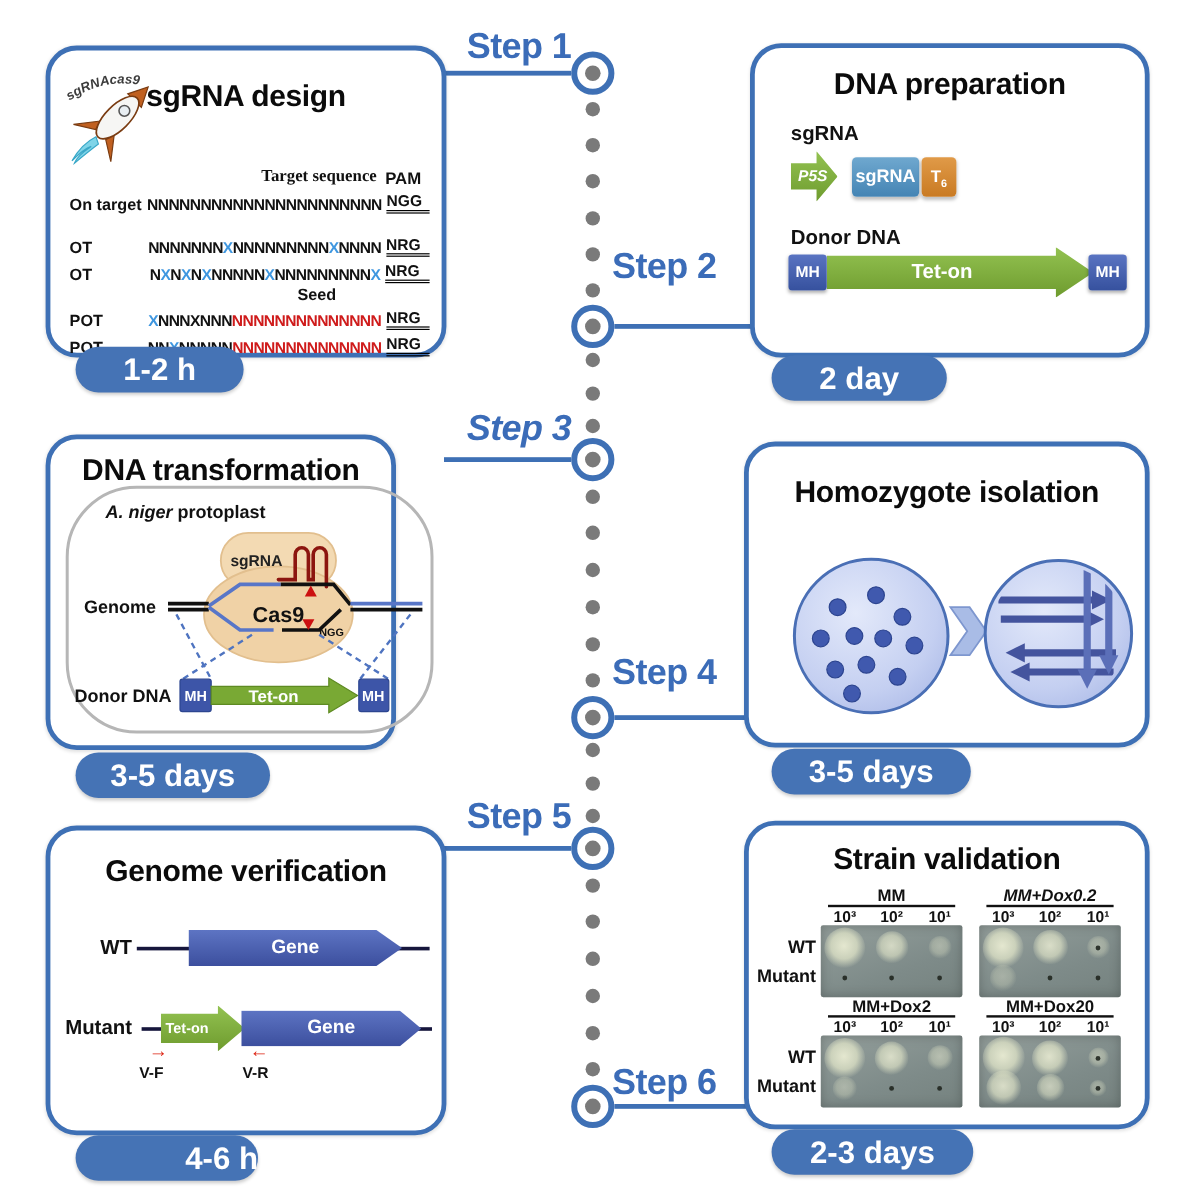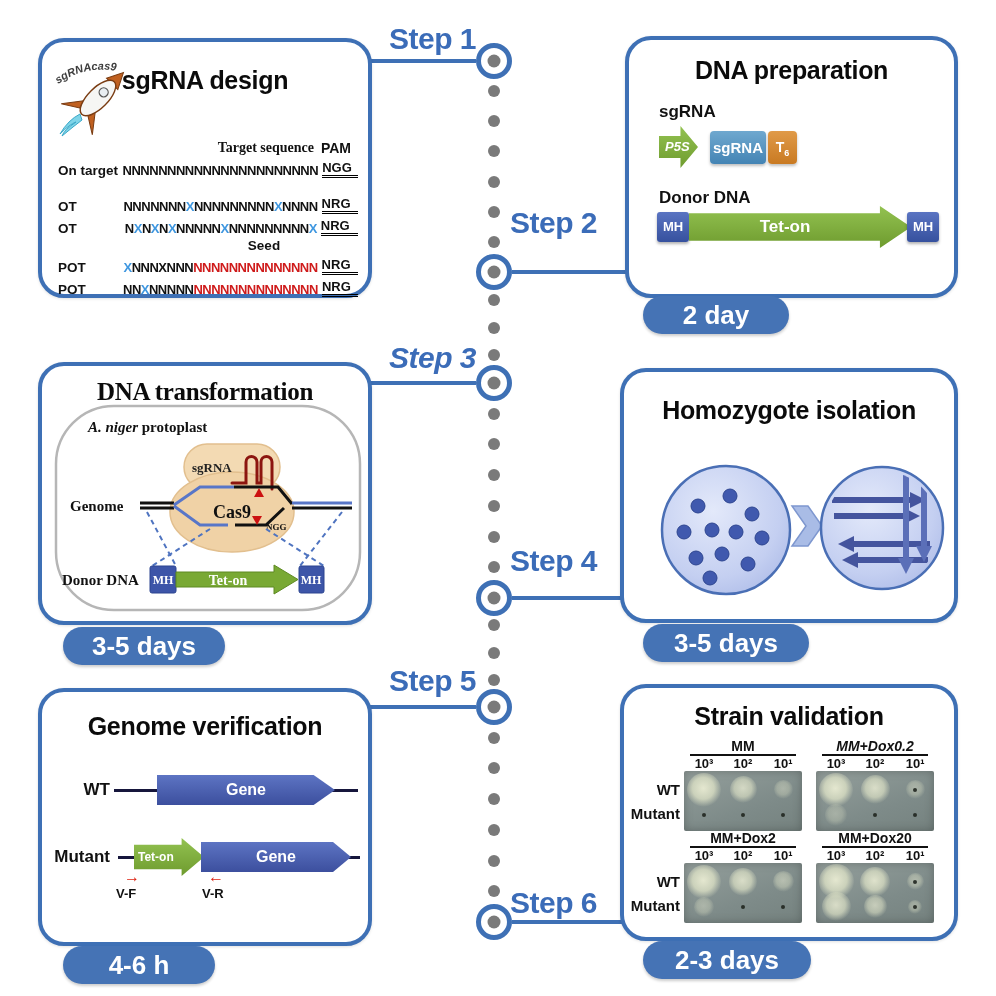--- a/index.html
+++ b/index.html
@@ -3,40 +3,40 @@
 <meta charset="utf-8">
 <style>
   * { box-sizing: border-box; margin: 0; padding: 0; }
   html,body { width: 996px; height: 996px; background:#fff; font-family:"Liberation Sans", sans-serif; }
   .canvas { position:relative; width:996px; height:996px; background:#fff; overflow:hidden;padding-left:24px; }
 
   
   .panel { position:absolute; background:#fff; border:4px solid #3e70b5; border-radius:26px; box-shadow:0 1px 3px rgba(0,0,0,.12); }
   .p1 { left:38px;  top:38px;  width:334px; height:260px; }
   .p2 { left:625px; top:36px;  width:333px; height:262px; }
-  .p3 { left:38px;  top:362px; width:334px; height:263px;font-family:Liberation Serif, serif; }
+  .p3 { left:38px;  top:362px; width:292px; height:263px; }
   .p4 { left:620px; top:368px; width:338px; height:255px; }
   .p5 { left:38px;  top:688px; width:334px; height:258px; }
   .p6 { left:620px; top:684px; width:338px; height:257px; }
   .panel h2 { text-align:center; font-size:25px; font-weight:bold; color:#0b0b0b; letter-spacing:-0.3px; }
   .p1 h2 { margin-top:24px; }
   .p2 h2 { margin-top:16px; }
   .p3 h2 { margin-top:12px; }
   .p4 h2 { margin-top:24px; }
   .p5 h2 { margin-top:20px; }
   .p6 h2 { margin-top:14px; }
 
   
   .badge { position:absolute; background:#4573b5; border-radius:19px; color:#fff; font-weight:bold;
            font-size:26px; text-align:center; height:38px; line-height:38px; box-shadow:0 2px 3px rgba(0,0,0,.2); }
   .b1 { left:63px;  top:289px; width:140px; }
   .b2 { left:643px; top:296px; width:146px; }
   .b3 { left:63px;  top:627px; width:162px; }
   .b4 { left:643px; top:624px; width:166px; }
-  .b5 { left:63px;  top:946px; width:152px; }
+  .b5 { left:63px;  top:946px; width:152px;text-align:right; }
   .b6 { left:643px; top:941px; width:168px; }
 
   
   .step-label { position:absolute; color:#3b6cb8; font-weight:bold; font-size:30px; letter-spacing:-0.5px; }
   .step-left  { left:300px; width:176px; text-align:right; }
   .step-right { left:510px; }
   .tl-dot  { position:absolute; width:12px; height:12px; border-radius:50%; background:#7a7a7a; }
   .tl-node { position:absolute; width:36px; height:36px; border:5px solid #3e70b5; border-radius:50%; background:#fff; }
   .tl-node::after { content:""; position:absolute; left:50%; top:50%; transform:translate(-50%,-50%);
                     width:13px; height:13px; border-radius:50%; background:#7a7a7a; }
@@ -219,20 +219,21 @@
             <span class="pamv">NRG</span>
           </div>
           <div class="seq-row">
             <span class="seq-label">POT</span>
             <span class="seq"><span>NN</span><span class="c-blue">X</span><span>NNNNN</span><span class="c-red">NNNNNNNNNNNNNN</span></span>
             <span class="pamv">NRG</span>
           </div>
         </div>
     </div>
   </section>
+  <div class="badge b1">1-2 h</div>
 
   <section class="panel p2">
     <h2>DNA preparation</h2>
     <div class="lab sg-label">sgRNA</div>
     <div class="arrow-green-sm">
       <span>P5S</span>
     </div>
     <div class="box-sgrna">sgRNA</div>
     <div class="box-t6"><span>T</span><sub>6</sub></div>
     <div class="lab donor-label">Donor DNA</div>

